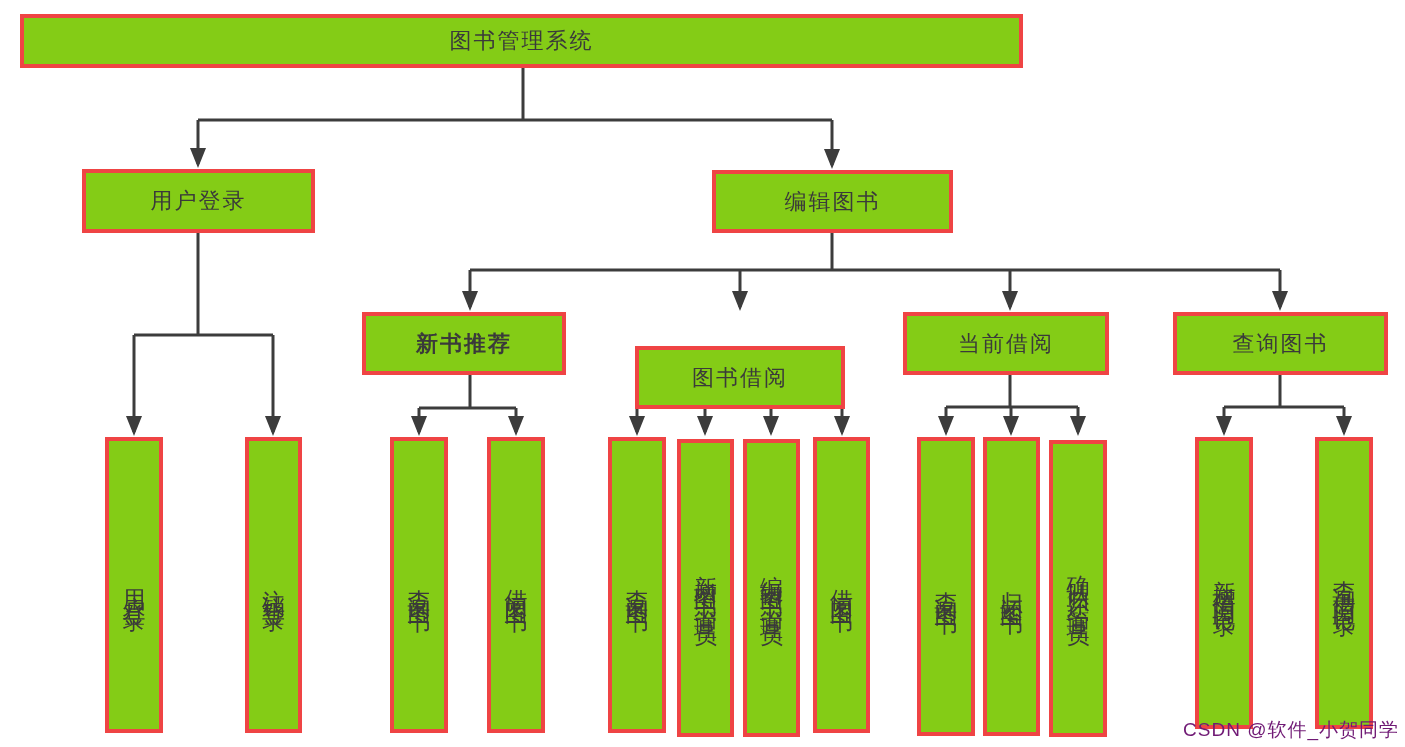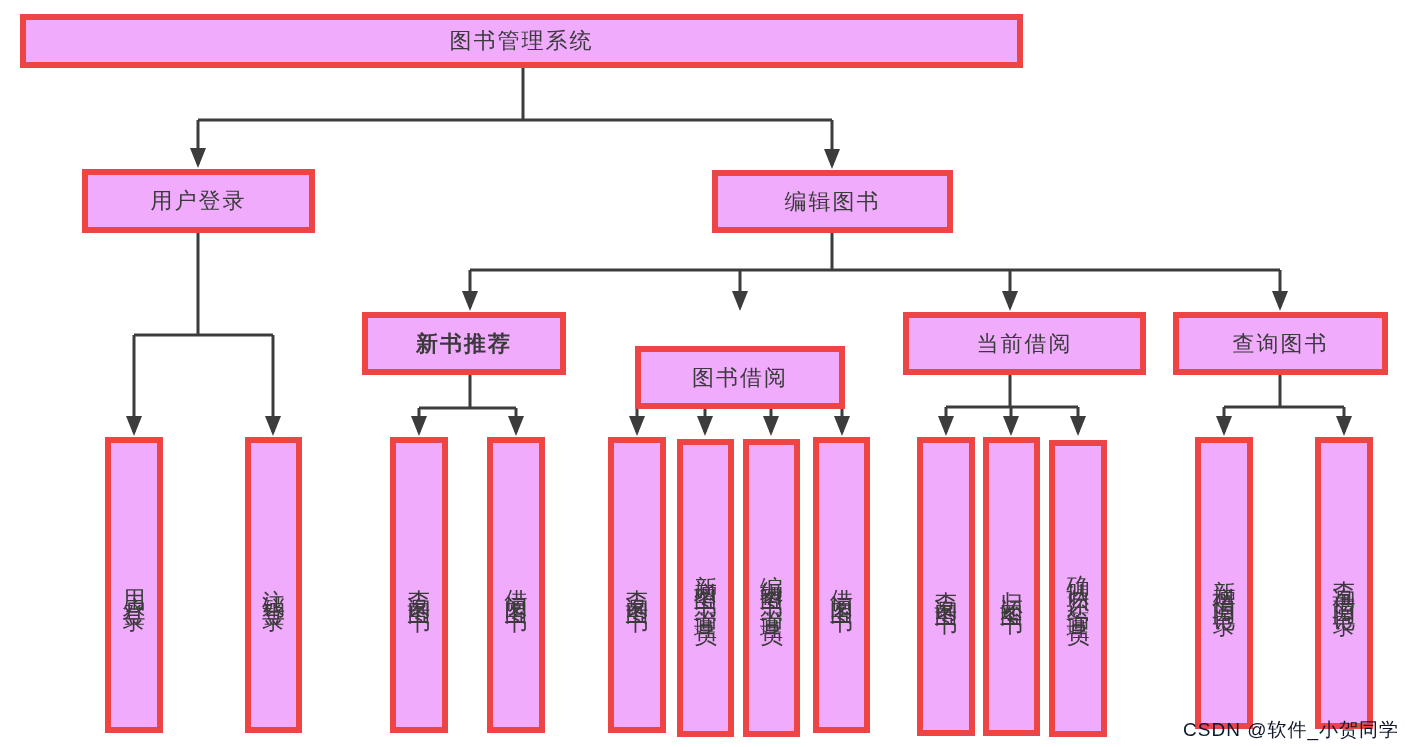--- a/index.html
+++ b/index.html
@@ -7,22 +7,22 @@
     position:relative;
     width:1405px;height:747px;
     background:#ffffff;
     font-family:"Liberation Sans","DejaVu Sans",sans-serif;
     overflow:hidden;
   }
   #wires{position:absolute;left:0;top:0;width:1405px;height:747px;}
   .node{
     position:absolute;
     box-sizing:border-box;
-    border:6px solid #ef4444;
-    background:#f0abfc;
+    border:4px solid #ef4444;
+    background:#84cc16;
     color:#3a3a3a;
     display:flex;
     align-items:center;
     justify-content:center;
   }
   .h-node{
     font-size:22px;
     letter-spacing:2px;
     white-space:nowrap;
   }
@@ -31,21 +31,21 @@
     text-orientation:mixed;
     font-size:23px;
     letter-spacing:7px;
     line-height:1;
   }
   .watermark{
     position:absolute;
     right:6px;
     bottom:4px;
     font-size:19px;
-    color:#0f172a;
+    color:#701a75;
     letter-spacing:1px;
     white-space:nowrap;
   }
 </style>
 </head>
 <body>
 
 <div id="canvas">
 
   <svg id="wires" viewBox="0 0 1405 747" xmlns="http://www.w3.org/2000/svg">
@@ -91,21 +91,21 @@
     </g>
   </svg>
 
   <div class="node h-node" style="left:20px;top:14px;width:1003px;height:54px;">图书管理系统</div>
 
   <div class="node h-node" style="left:82px;top:169px;width:233px;height:64px;">用户登录</div>
   <div class="node h-node" style="left:712px;top:170px;width:241px;height:63px;">编辑图书</div>
 
   <div class="node h-node" style="left:362px;top:312px;width:204px;height:63px;font-weight:bold;">新书推荐</div>
   <div class="node h-node" style="left:635px;top:312px;width:210px;height:63px;margin-top:34px;">图书借阅</div>
-  <div class="node h-node" style="left:903px;top:312px;width:243px;height:63px;">当前借阅</div>
+  <div class="node h-node" style="left:903px;top:312px;width:206px;height:63px;">当前借阅</div>
   <div class="node h-node" style="left:1173px;top:312px;width:215px;height:63px;">查询图书</div>
 
   <div class="node v-node" style="left:105px;top:437px;width:58px;height:296px;">用户登录</div>
   <div class="node v-node" style="left:245px;top:437px;width:57px;height:296px;">注销登录</div>
 
   <div class="node v-node" style="left:390px;top:437px;width:58px;height:296px;">查询图书</div>
   <div class="node v-node" style="left:487px;top:437px;width:58px;height:296px;">借阅图书</div>
 
   <div class="node v-node" style="left:608px;top:437px;width:58px;height:296px;">查询图书</div>
   <div class="node v-node" style="left:677px;top:439px;width:57px;height:298px;">新增图书（管理员）</div>

